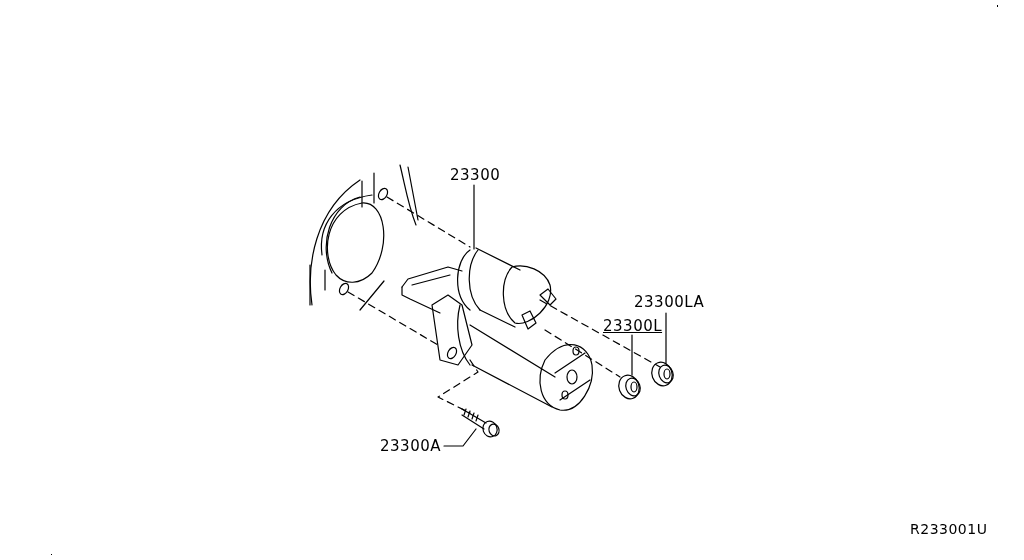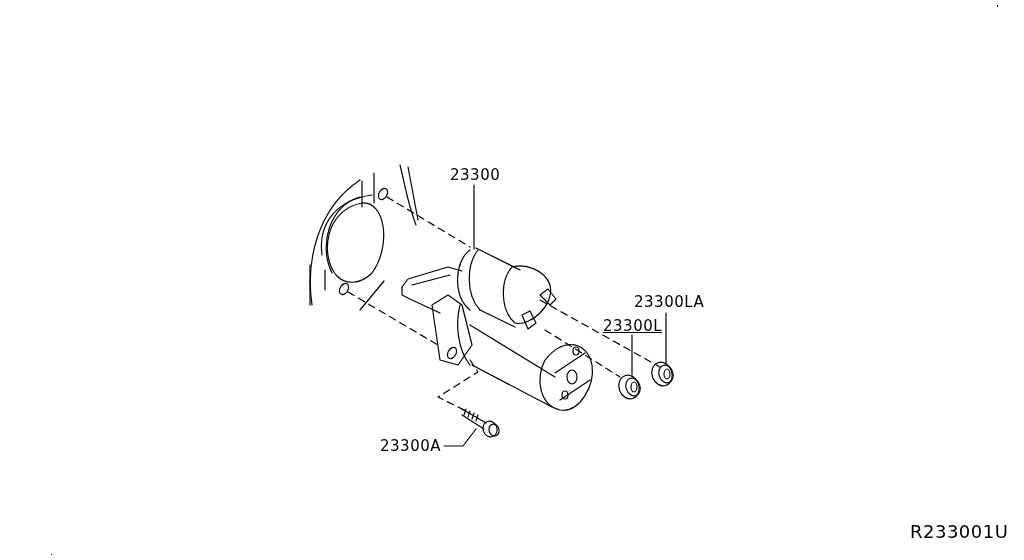--- a/index.html
+++ b/index.html
@@ -1,20 +1,20 @@
 <!DOCTYPE html>
 <html><head>
   <meta charset="utf-8">
   <style>
     html, body { margin: 0; padding: 0; background: #ffffff; }
     body { width: 1024px; height: 560px; position: relative; overflow: hidden; font-family: "DejaVu Sans", sans-serif; }
     .canvas { position: absolute; left: 0; top: 5px; width: 1024px; height: 420px; }
     svg.art { position: absolute; left: 0; top: 0; }
     .label { position: absolute; font-family: "DejaVu Sans", sans-serif; font-size: 15px; color: #000; letter-spacing: 0.5px; white-space: nowrap; line-height: 16px; }
-    .ref-code { position: absolute; font-family: "DejaVu Sans", sans-serif; font-size: 18px; color: #000; letter-spacing: 0.5px; white-space: nowrap; }
+    .ref-code { position: absolute; font-family: "DejaVu Sans", sans-serif; font-size: 14px; color: #000; letter-spacing: 0.5px; white-space: nowrap; }
     .bottom-rule { position: absolute; left: 0; top: 557px; width: 1024px; height: 2px; background: #000; }
     .dot { position: absolute; width: 1px; height: 1px; background: #000; }
   </style>
 </head>
 <body>
 
 <div class="canvas">
 
   <svg class="art" width="1024" height="560" viewBox="0 0 1024 560" fill="none" stroke="#000" stroke-width="1.2" stroke-linecap="round" stroke-linejoin="round">
 

